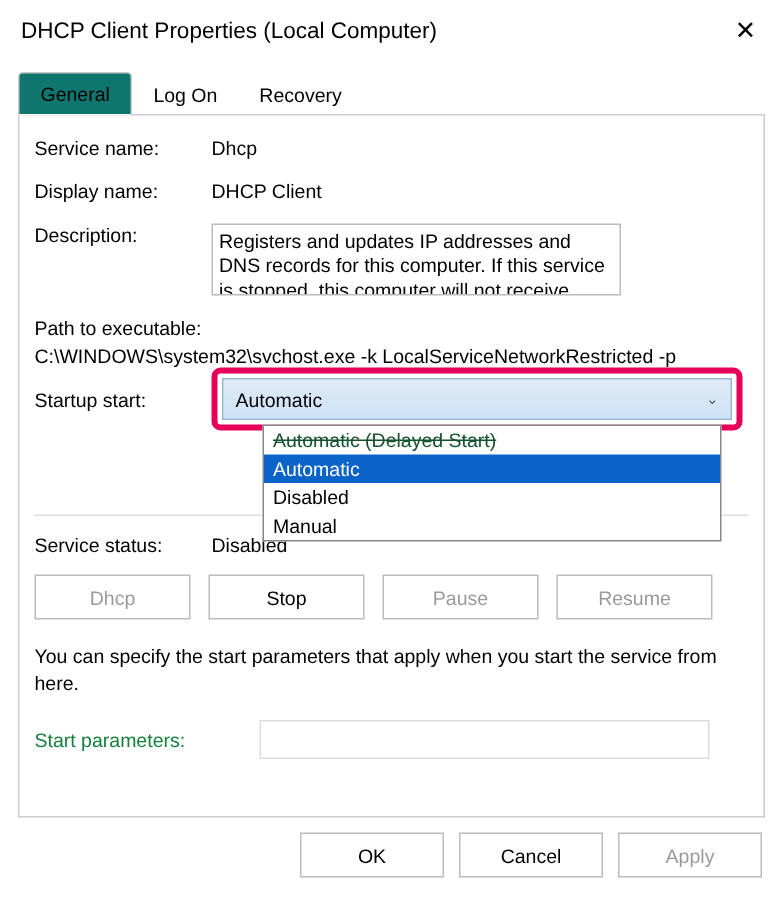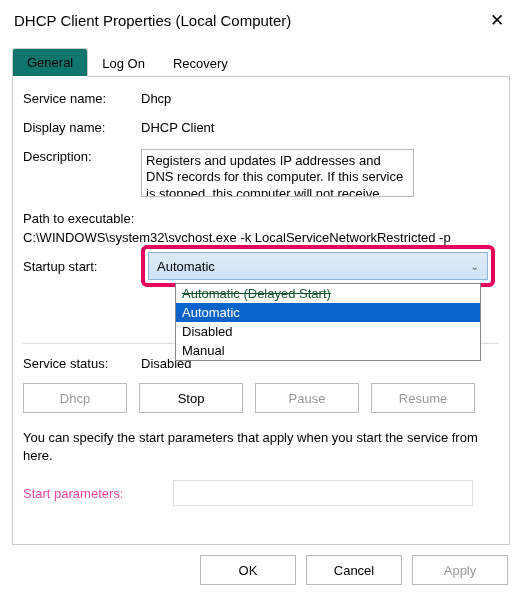--- a/index.html
+++ b/index.html
@@ -132,21 +132,21 @@
     background: #fff;
     font-size: 13px;
     display: flex;
     align-items: center;
     justify-content: center;
     cursor: default;
   }
   .btn.disabled { color: #9a9a9a; }
   .note { line-height: 1.35; margin-bottom: 16px; }
   .params-row { display:flex; align-items:center; }
-  .params-row .lbl { width: 150px; color: #ec4899; }
+  .params-row .lbl { width: 150px; color: #15803d; }
   .params-input {
     border: 1px solid #ddd;
     height: 26px;
     width: 300px;
     background: #fff;
   }
 
   .footer {
     display: flex;
     justify-content: flex-end;

